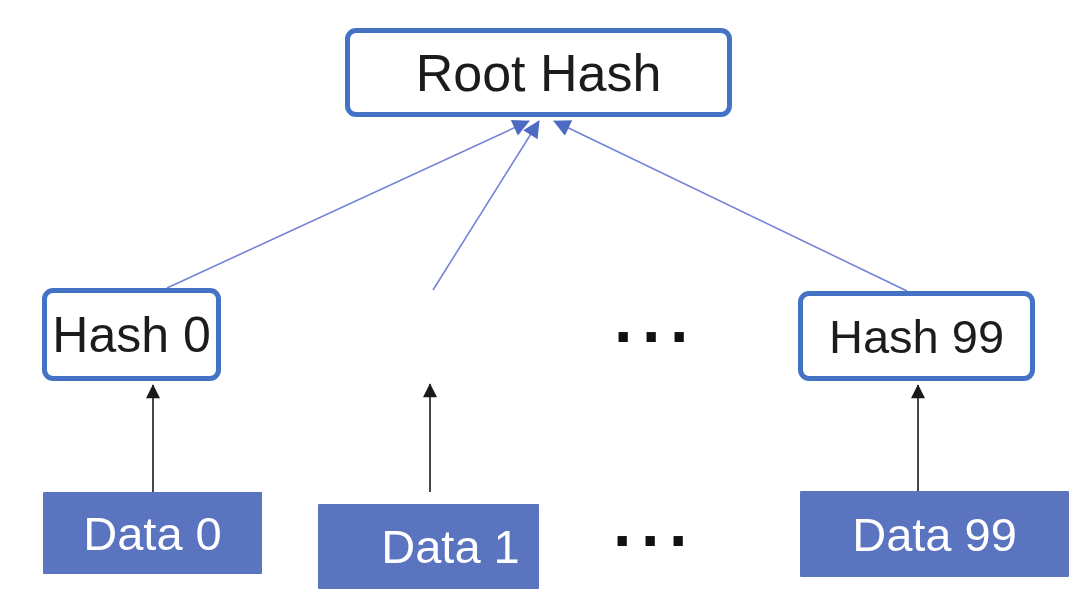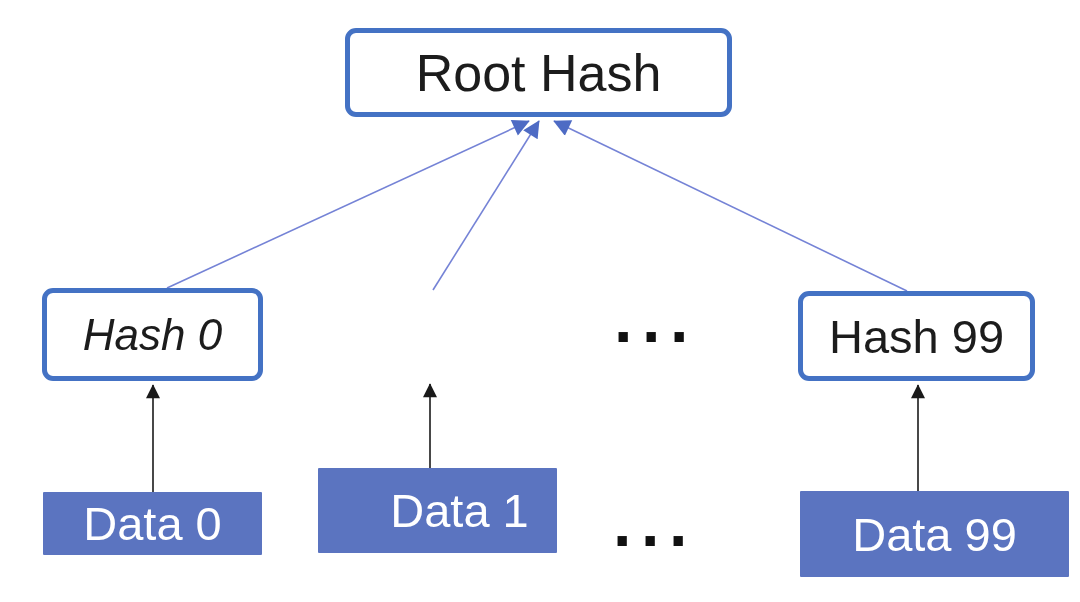--- a/index.html
+++ b/index.html
@@ -56,25 +56,25 @@
     border-radius: 11px;
     color: var(--label-dark);
   }
   .node.filled {
     background: var(--data-fill);
     border: none;
     border-radius: 1px;
     color: var(--label-light);
   }
   .node.root   { left: 345px; top: 28px;  width: 387px; height: 89px; font-size: 52px; }
-  .node.hash0  { left: 42px;  top: 288px; width: 221px; height: 93px; font-size: 44px; font-style: italic; }
+  .node.hash0  { left: 42px;  top: 288px; width: 179px; height: 93px; font-size: 50px; }
   .node.hash1  { left: 318px; top: 289px; width: 222px; height: 91px; font-size: 47px; }
   .node.hash99 { left: 798px; top: 291px; width: 237px; height: 90px; font-size: 47px; }
-  .node.data0  { left: 43px;  top: 492px; width: 219px; height: 63px; font-size: 47px; text-align: center; }
-  .node.data1  { left: 318px; top: 468px; width: 239px; height: 85px; font-size: 47px; padding-left: 44px; }
+  .node.data0  { left: 43px;  top: 492px; width: 219px; height: 82px; font-size: 47px; text-align: center; }
+  .node.data1  { left: 318px; top: 504px; width: 221px; height: 85px; font-size: 47px; padding-left: 44px; }
   .node.data99 { left: 800px; top: 491px; width: 269px; height: 86px; font-size: 47px; }
 
   .dots {
     position: absolute;
     width: 110px;
     height: 60px;
     display: flex;
     align-items: center;
     justify-content: center;
     color: #111111;

